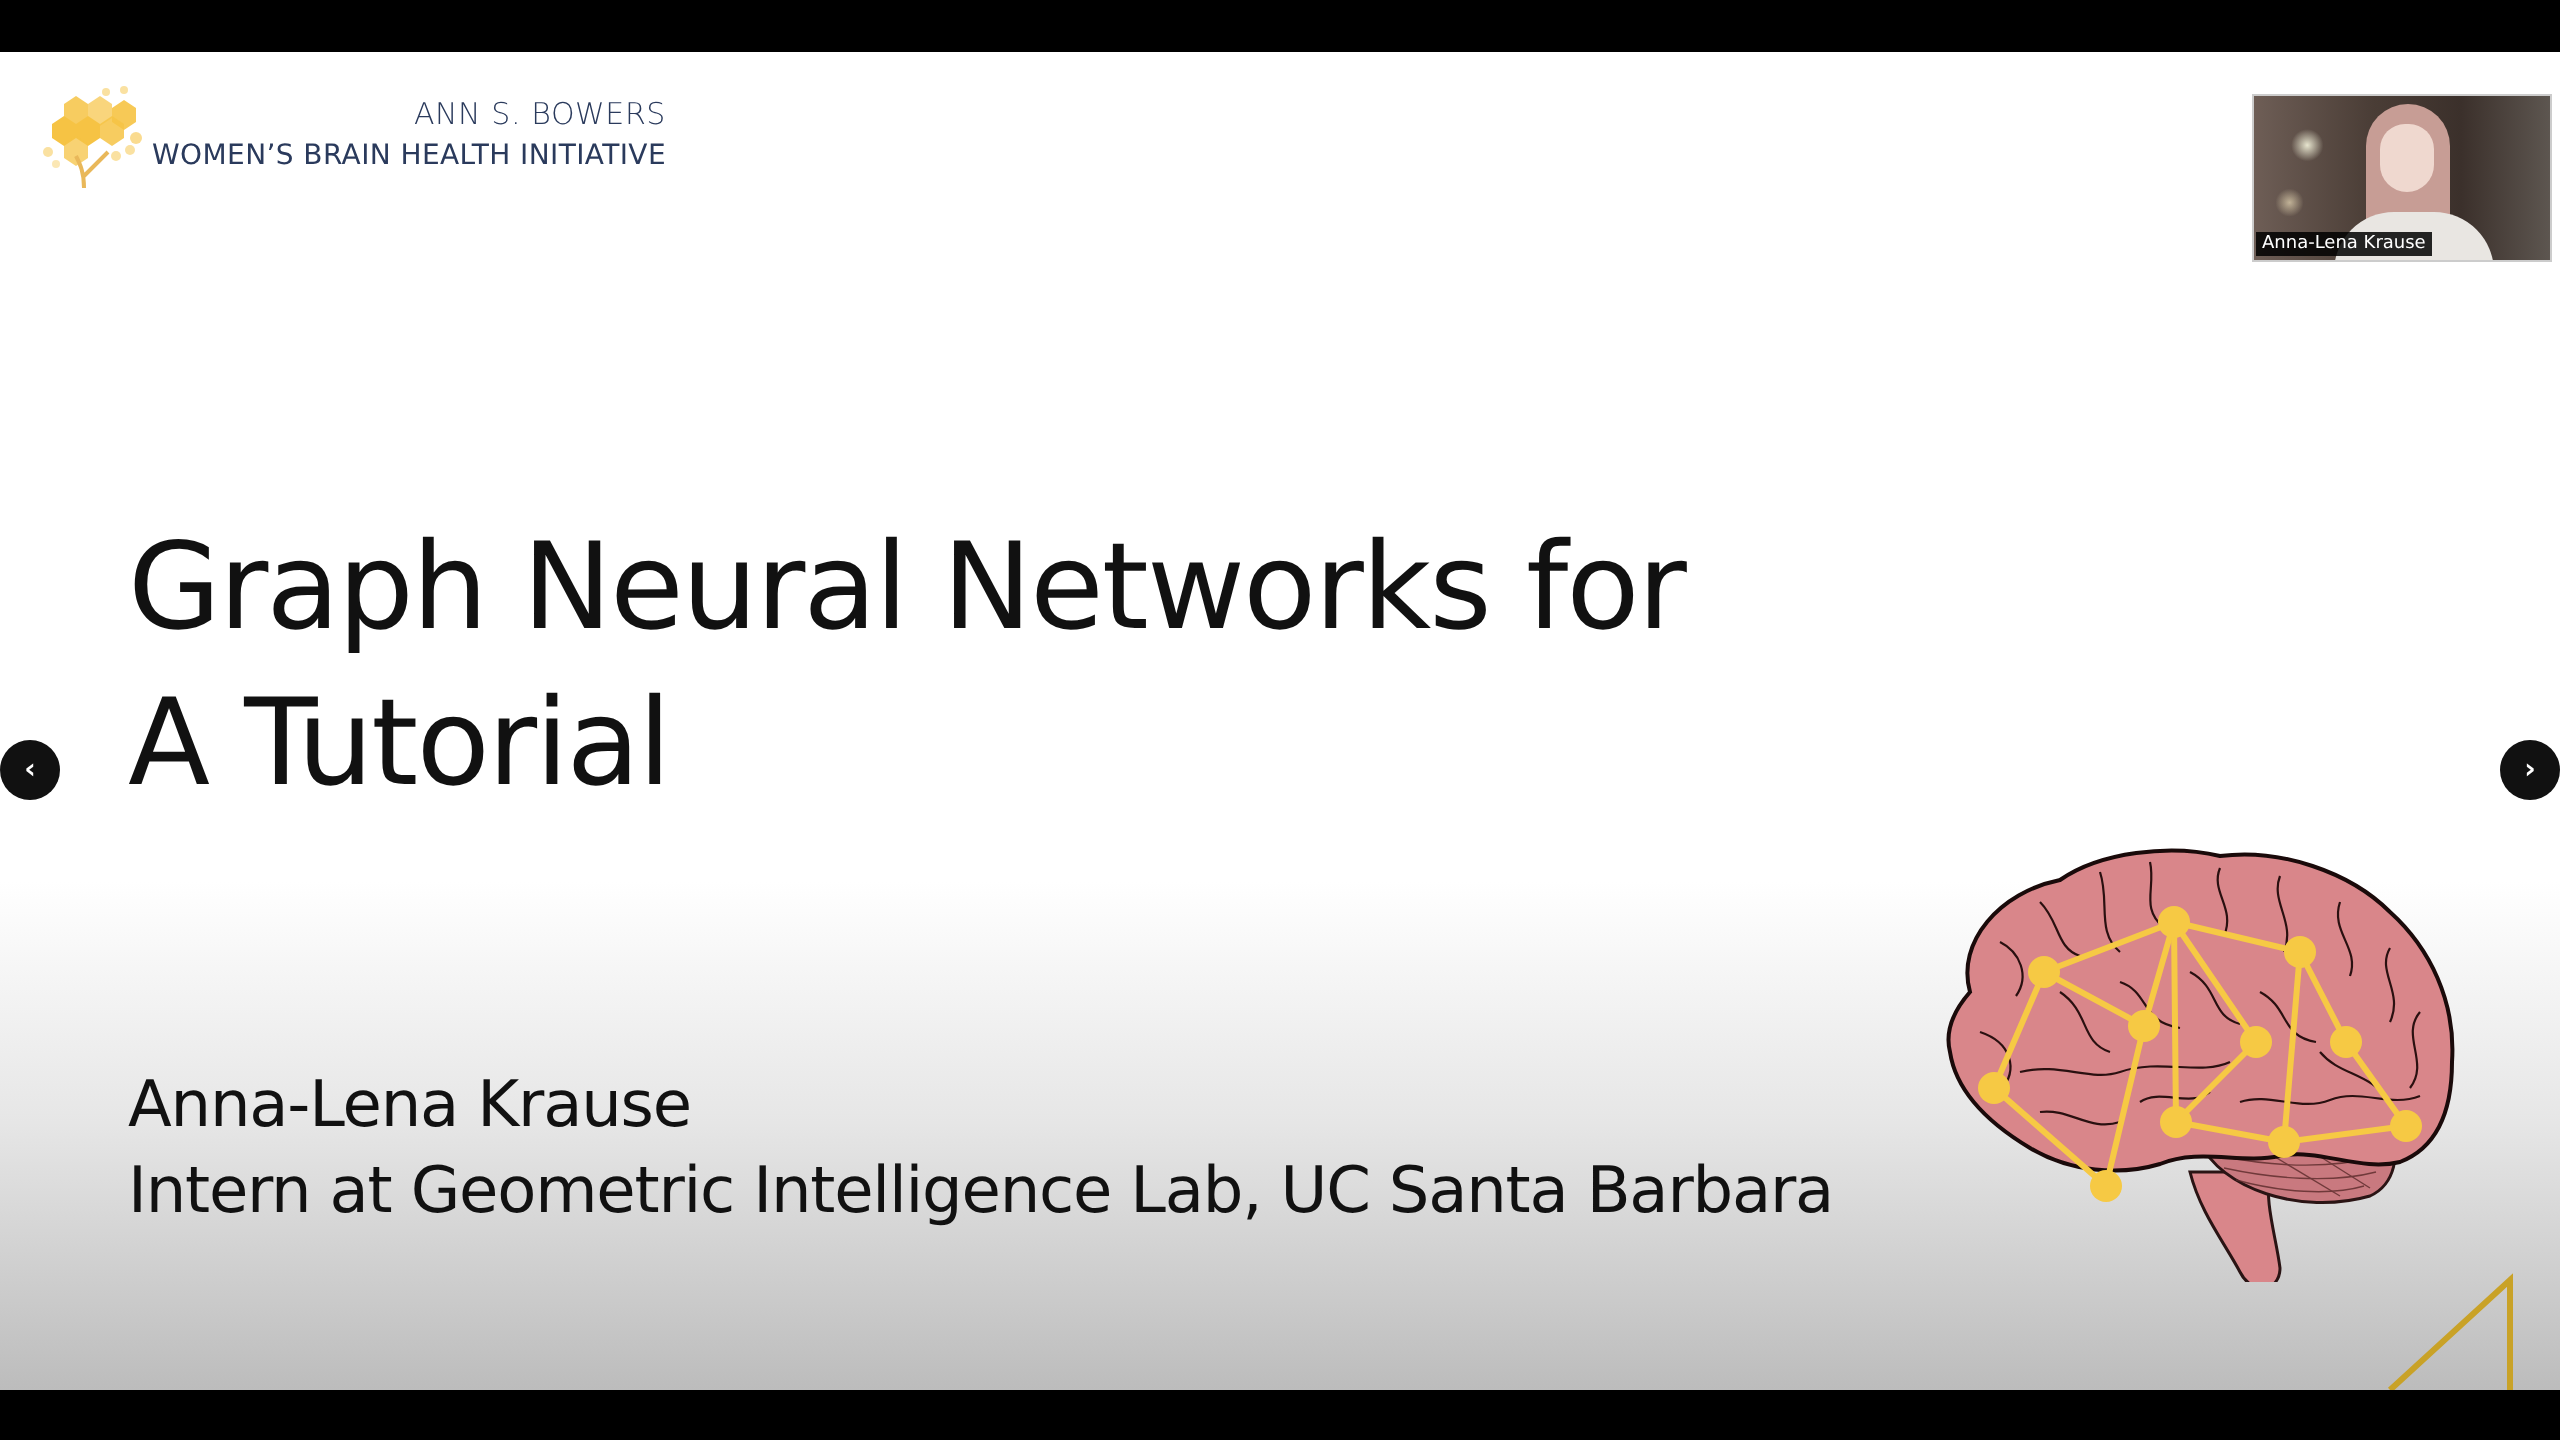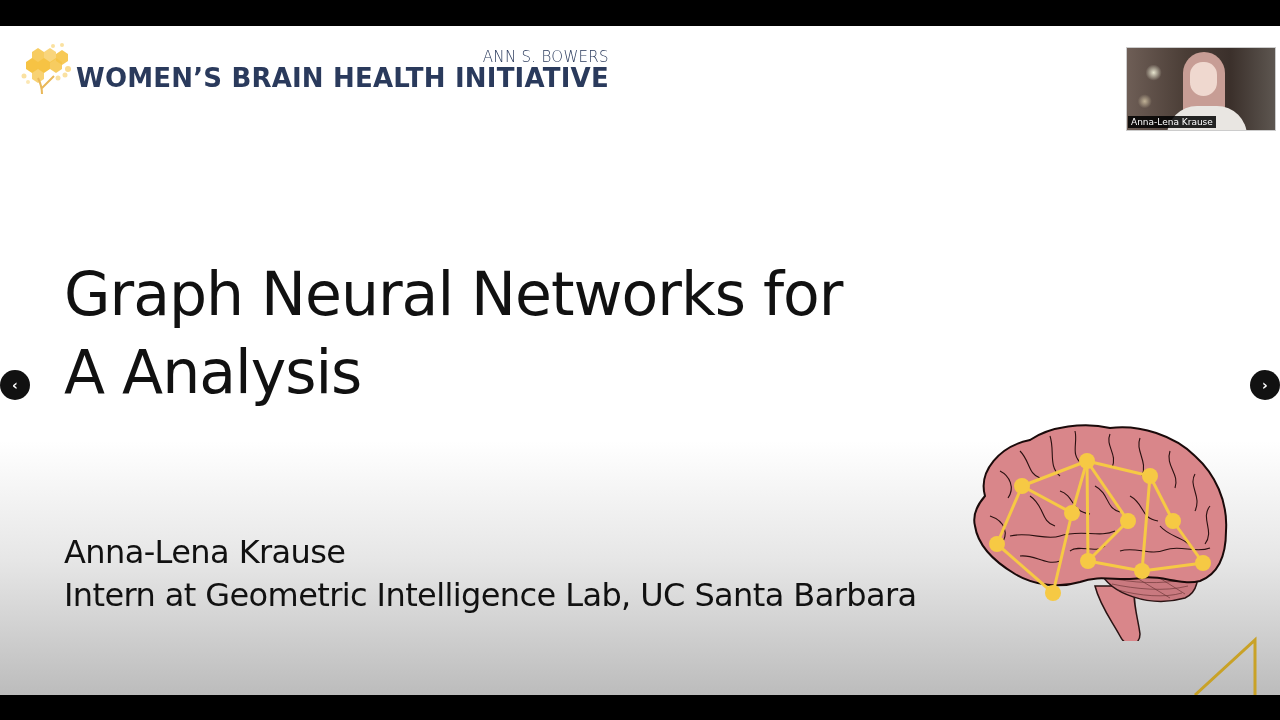--- a/index.html
+++ b/index.html
@@ -12,21 +12,21 @@
   .slide {
     position: absolute; left: 0; top: 26px; width: 1280px; height: 669px;
     background: linear-gradient(to bottom, #ffffff 0%, #ffffff 62%, #e6e6e6 80%, #bcbcbc 100%);
     overflow: hidden;
   }
 
   .logo { position: absolute; left: 18px; top: 16px; display: flex; align-items: center; }
   .logo-mark { width: 58px; height: 54px; position: relative; }
   .logo-text { margin-left: 0; color: #2a3a5c; font-family: "DejaVu Sans", sans-serif; text-align: right; }
   .logo-line1 { font-size: 15px; letter-spacing: 0.3px; line-height: 18px; font-weight: 300; }
-  .logo-line2 { font-size: 26px; letter-spacing: 0.2px; line-height: 24px; font-weight: 700; }
+  .logo-line2 { font-size: 14px; letter-spacing: 0.2px; line-height: 24px; font-weight: 400; }
 
   .title {
     position: absolute; left: 64px; top: 190px;
     font-family: "DejaVu Sans", sans-serif; font-size: 60px; line-height: 78px;
     color: #111; letter-spacing: -1px; font-weight: normal; margin-top: 39px;
   }
   .title div { white-space: nowrap; }
 
   .author-block {
     position: absolute; left: 64px; top: 505px;
@@ -107,21 +107,21 @@
       </svg>
     </div>
     <div class="logo-text">
       <div class="logo-line1">ANN S. BOWERS</div>
       <div class="logo-line2">WOMEN’S BRAIN HEALTH INITIATIVE</div>
     </div>
   </div>
 
   <div class="title">
     <div>Graph Neural Networks for</div>
-    <div>A Analysis</div>
+    <div>A Tutorial</div>
   </div>
 
   <div class="author-block">
     <div>Anna-Lena Krause</div>
     <div>Intern at Geometric Intelligence Lab, UC Santa Barbara</div>
   </div>
 
   <svg class="brain" viewBox="965 385 270 230" width="270" height="230">
 
     <path d="M1095 560 C 1100 580, 1112 595, 1120 610 C 1126 622, 1140 620, 1140 608 C 1138 592, 1132 575, 1135 560 Z" fill="#d9868a" stroke="#2a1414" stroke-width="1.5"></path>

